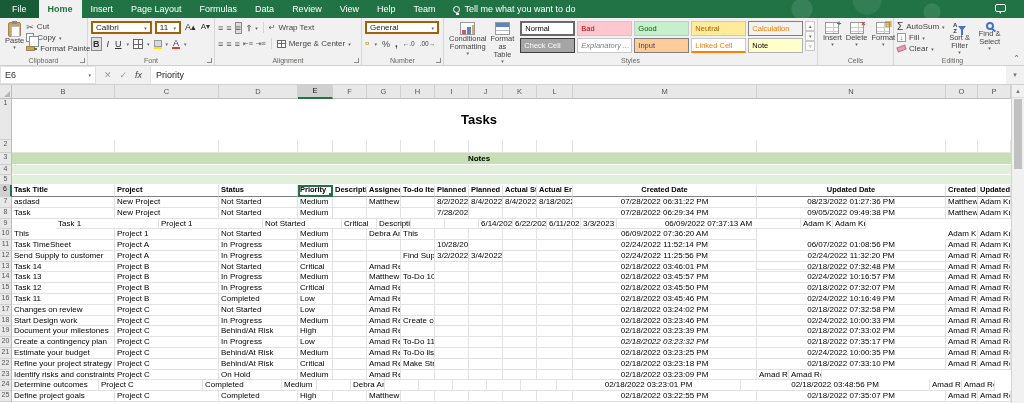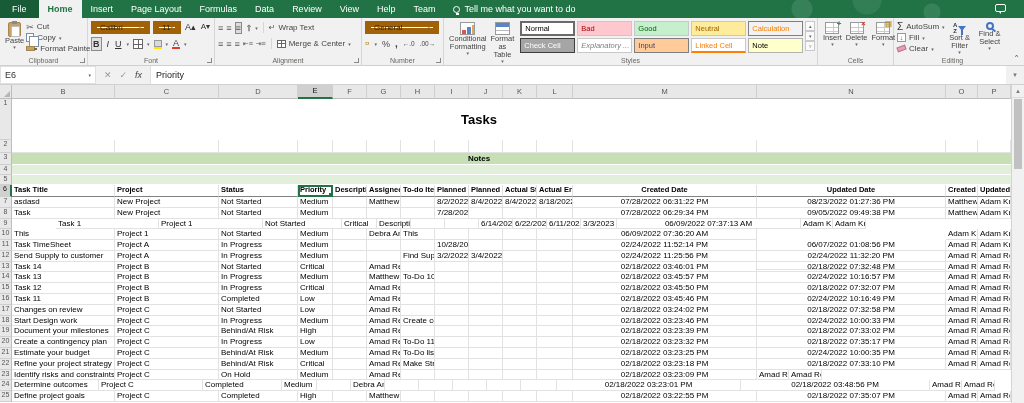--- a/index.html
+++ b/index.html
@@ -45,21 +45,21 @@
     border-radius:2px; position:relative; }
   .icon-clip::after { content:""; position:absolute; left:2px; top:3px; width:7px; height:9px; background:#fff; border:1px solid #bbb; }
   .icon-clip::before { content:""; position:absolute; left:3px; top:-2px; width:5px; height:3px; background:#8a8a8a; }
   .i-cut { color:#555; font-size:9px; }
   .i-copy { width:8px; height:9px; border:1px solid #7b8ea8; background:#fff; position:relative; }
   .i-copy::after { content:""; position:absolute; left:2px; top:2px; width:8px; height:9px; border:1px solid #7b8ea8; background:#fff; }
   .i-brush { width:9px; height:5px; background:#c9a165; border:1px solid #a3854f; position:relative; margin-right:2px; }
   .i-brush::after { content:""; position:absolute; right:-3px; top:1px; width:3px; height:2px; background:#7a6a45; }
   
   .selbox { display:flex; align-items:center; justify-content:space-between;
-    background:#fff; border:6px solid #a16207; height:13px; font-size:8px; padding:0 3px; color:#222; }
+    background:#fff; border:2px solid #a16207; height:13px; font-size:8px; padding:0 3px; color:#222; }
   .fontrow2 { display:flex; align-items:center; gap:4px; height:14px; margin-top:3px; }
   .glyphbtn { font-size:9px; color:#333; padding:0 1px; line-height:12px; }
   .glyphbtn.bold { font-weight:bold; border:1px solid #8b8b8b; background:#e0e0e0; }
   .colorbar { display:inline-block; width:8px; height:2px; vertical-align:bottom; }
   .i-grid { width:10px; height:10px; border:1px solid #666;
     background:linear-gradient(#666,#666) 50% 0/1px 100% no-repeat,
                linear-gradient(#666,#666) 0 50%/100% 1px no-repeat, #fff; }
   
   .alrow { display:flex; align-items:center; gap:3px; height:13px; }
   .i-lines { font-size:9px; color:#555; line-height:10px; }
@@ -711,21 +711,21 @@
         <div class="cell" style="width: 104px;">Project C</div>
         <div class="cell" style="width: 79px;">In Progress</div>
         <div class="cell" style="width: 35px;">Low</div>
         <div class="cell" style="width: 34px;"></div>
         <div class="cell" style="width: 34px;">Amad Reh</div>
         <div class="cell" style="width: 34px;">To-Do 11,</div>
         <div class="cell" style="width: 34px;"></div>
         <div class="cell" style="width: 34px;"></div>
         <div class="cell" style="width: 34px;"></div>
         <div class="cell" style="width: 36px;"></div>
-        <div class="cell ctr" style="width: 184px;">02/18/2022 03:23:32 PM</div>
+        <div class="cell ctr" style="width: 184px; font-style: italic;">02/18/2022 03:23:32 PM</div>
         <div class="cell ctr" style="width: 189px;">02/18/2022 07:35:17 PM</div>
         <div class="cell" style="width: 32px;">Amad Reh</div>
         <div class="cell" style="width: 33px;">Amad Reh</div>
       </div>
       <div class="srow" style="height: 10.79px;">
         <div class="gut" style="width: 12px;">21</div>
         <div class="cell" style="width: 103px;">Estimate your budget</div>
         <div class="cell" style="width: 104px;">Project C</div>
         <div class="cell" style="width: 79px;">Behind/At Risk</div>
         <div class="cell" style="width: 35px;">Medium</div>

